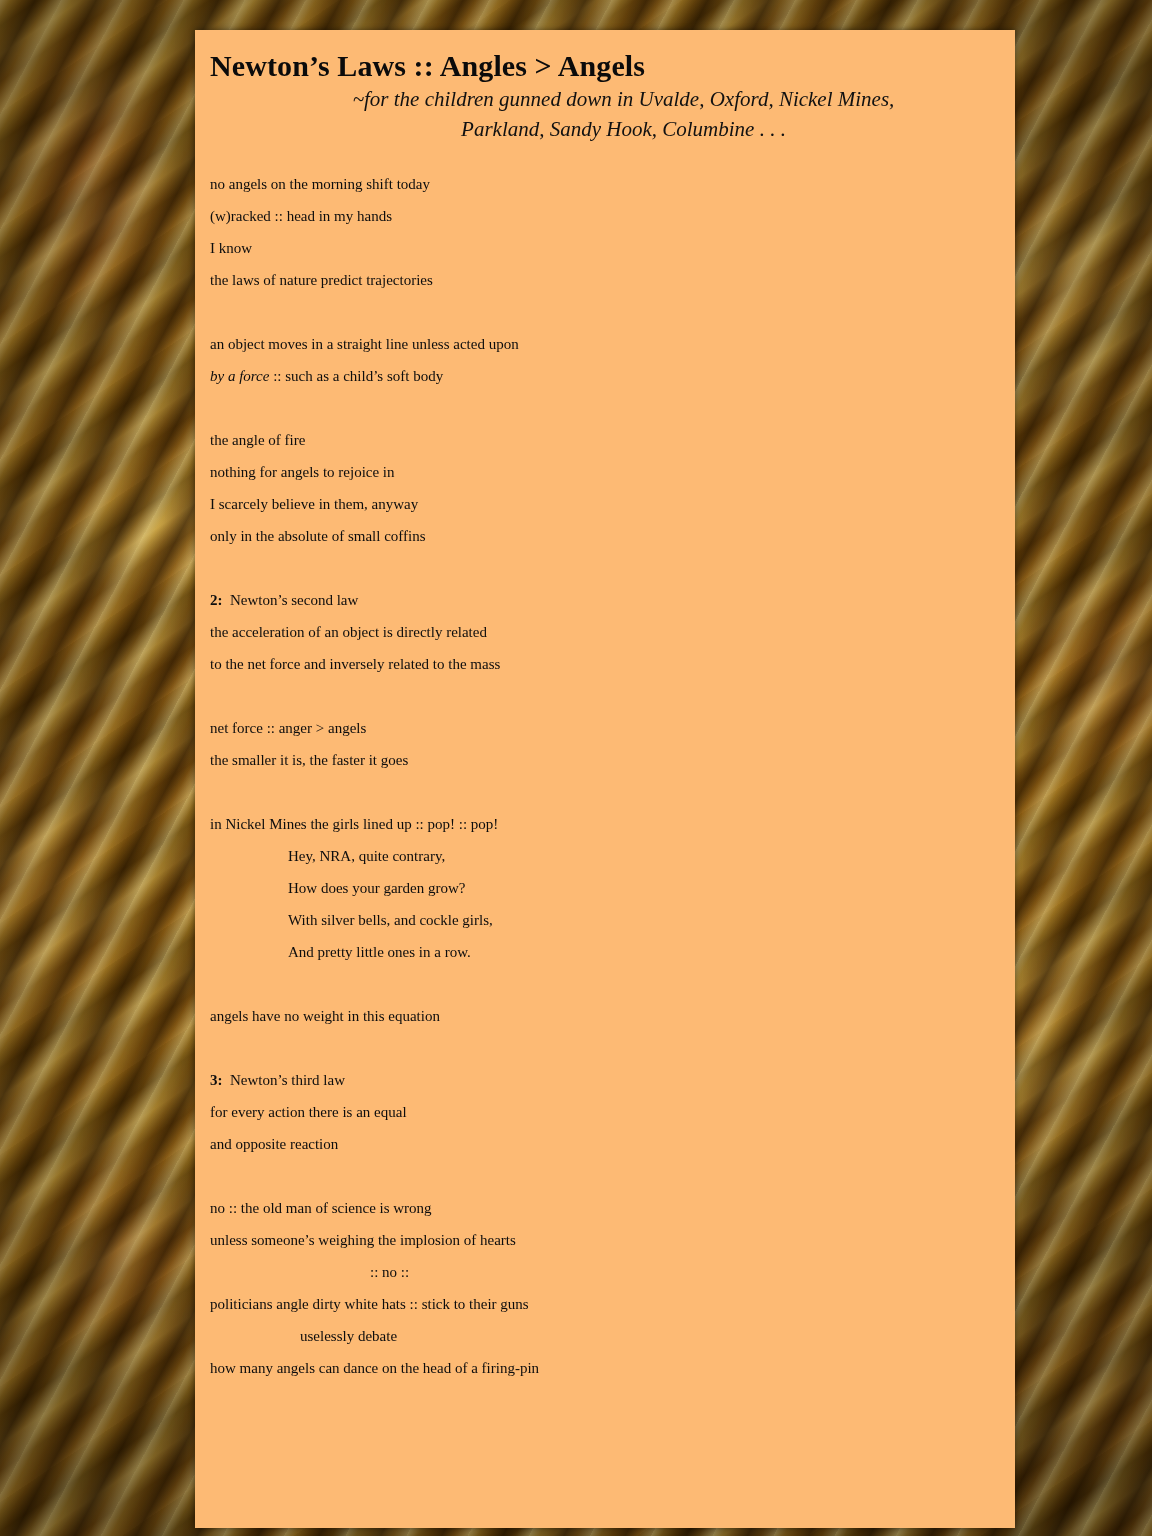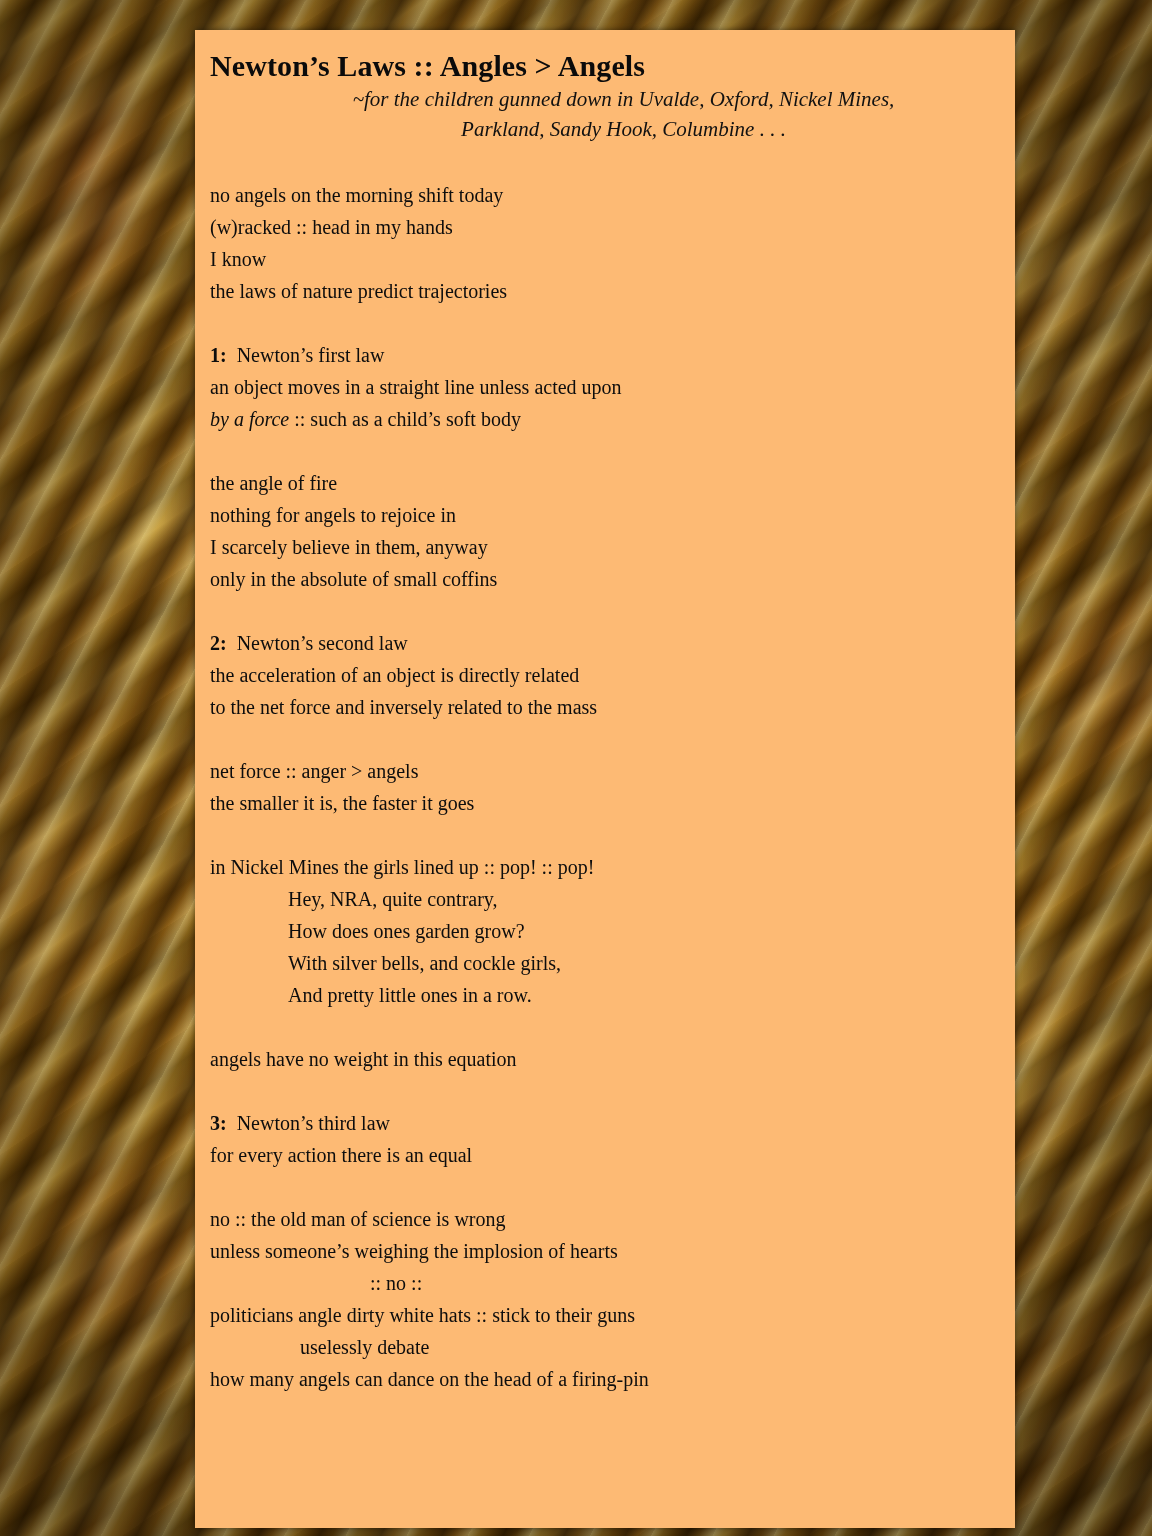--- a/index.html
+++ b/index.html
@@ -96,22 +96,22 @@
     text-align: center;
     margin: 0 0 0 48px;
   }
   .ded-line {
     display: block;
     white-space: nowrap;
   }
 
   
   #poem {
-    margin-top: 34px;
-    font-size: 20px;
+    margin-top: 23px;
+    font-size: 15px;
     line-height: 32px;
     color: #0d0d0d;
   }
   .stanza {
     margin: 0 0 32px 0;
   }
   .stanza:last-child {
     margin-bottom: 0;
   }
   .line {
@@ -149,21 +149,20 @@
       </div>
 
       <div id="poem">
           <div class="stanza">
             <span class="line">no angels on the morning shift today</span>
             <span class="line">(w)racked :: head in my hands</span>
             <span class="line">I know</span>
             <span class="line">the laws of nature predict trajectories</span>
           </div>
           <div class="stanza">
-            <span class="line"><span class="lead">1:</span>  Newton’s first law</span>
             <span class="line ital">an object moves in a straight line unless acted upon</span>
             <span class="line"><span class="ital-seg">by a force</span> :: such as a child’s soft body</span>
           </div>
           <div class="stanza">
             <span class="line">the angle of fire</span>
             <span class="line">nothing for angels to rejoice in</span>
             <span class="line">I scarcely believe in them, anyway</span>
             <span class="line">only in the absolute of small coffins</span>
           </div>
           <div class="stanza">
@@ -171,30 +170,31 @@
             <span class="line ital">the acceleration of an object is directly related</span>
             <span class="line ital">to the net force and inversely related to the mass</span>
           </div>
           <div class="stanza">
             <span class="line">net force :: anger &gt; angels</span>
             <span class="line">the smaller it is, the faster it goes</span>
           </div>
           <div class="stanza">
             <span class="line">in Nickel Mines the girls lined up :: pop! :: pop!</span>
             <span class="line ind-1">Hey, NRA, quite contrary,</span>
-            <span class="line ind-1">How does ones garden grow?</span>
+            <span class="line ind-1">How does your garden grow?</span>
             <span class="line ind-1">With silver bells, and cockle girls,</span>
             <span class="line ind-1">And pretty little ones in a row.</span>
           </div>
           <div class="stanza">
             <span class="line">angels have no weight in this equation</span>
           </div>
           <div class="stanza">
             <span class="line"><span class="lead">3:</span>  Newton’s third law</span>
             <span class="line ital">for every action there is an equal</span>
+            <span class="line ital">and opposite reaction</span>
           </div>
           <div class="stanza">
             <span class="line">no :: the old man of science is wrong</span>
             <span class="line">unless someone’s weighing the implosion of hearts</span>
             <span class="line ind-3">:: no ::</span>
             <span class="line">politicians angle dirty white hats :: stick to their guns</span>
             <span class="line ind-2">uselessly debate</span>
             <span class="line">how many angels can dance on the head of a firing-pin</span>
           </div>
         </div>

